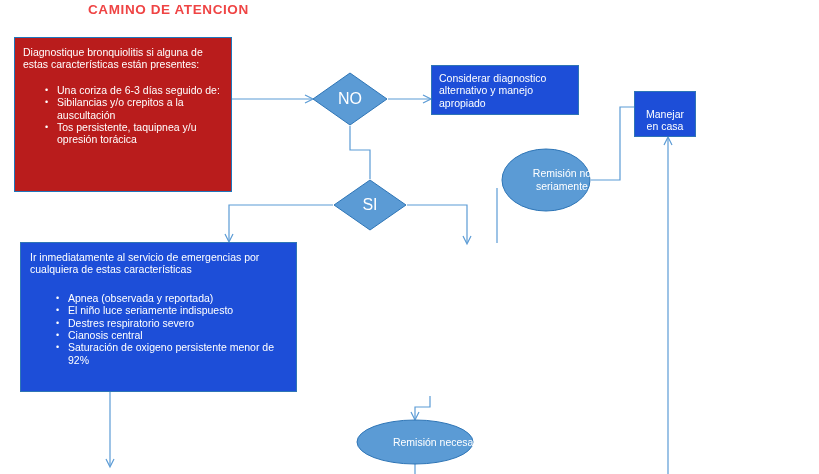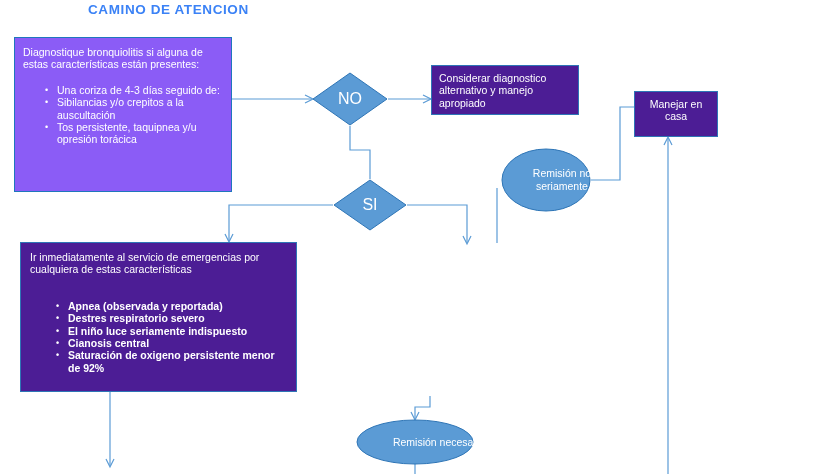--- a/index.html
+++ b/index.html
@@ -2,26 +2,26 @@
 <html><head>
 <meta charset="utf-8">
 <style>
   html,body{margin:0;padding:0;background:#ffffff;}
   body{width:819px;height:474px;position:relative;overflow:hidden;
        font-family:"Liberation Sans","DejaVu Sans",sans-serif;}
 
   #canvas{position:absolute;left:0;top:0;width:819px;height:474px;}
 
   .title{position:absolute;left:88px;top:2px;font-size:13.5px;font-weight:bold;
-         color:#3b82f6;letter-spacing:0.6px;white-space:nowrap;}
+         color:#ef4444;letter-spacing:0.6px;white-space:nowrap;}
 
   .node{position:absolute;box-sizing:border-box;color:#ffffff;}
 
-  .boxnode{background:#4c1d95;border:1px solid #2E75B6;}
-  .boxnode.dark{background:#8b5cf6;border:1px solid #1F76BC;}
+  .boxnode{background:#1d4ed8;border:1px solid #2E75B6;}
+  .boxnode.dark{background:#b91c1c;border:1px solid #1F76BC;}
 
   .box-head{font-size:10.5px;line-height:12.4px;}
   .ul{list-style:none;margin:0;padding:0;}
   .ul li{position:relative;padding-left:14px;font-size:10.5px;line-height:12.4px;
          margin:0;}
   .ul li:before{content:"\2022";position:absolute;left:2px;top:0;font-size:9px;
                 line-height:12.4px;}
 
   .diamond-wrap{position:absolute;}
   .diamond-wrap svg{display:block;}
@@ -75,21 +75,21 @@
     <path class="lk" d="M668,474 L668,138"></path>
     <path class="ah" d="M664,145 L668,137 L672,145"></path>
 
     <path class="lk" d="M110,392 L110,466"></path>
     <path class="ah" d="M106,459 L110,467 L114,459"></path>
   </svg>
 
   <div class="node boxnode dark" style="left:14px;top:37px;width:218px;height:155px;padding:8px 8px 0 8px;">
     <div class="box-head">Diagnostique bronquiolitis si alguna de estas características están presentes:</div>
     <ul class="ul" style="margin-top:13px;padding-left:20px;">
-      <li>Una coriza de 4-3 días seguido de:</li>
+      <li>Una coriza de 6-3 días seguido de:</li>
       <li>Sibilancias y/o crepitos a la auscultación</li>
       <li> Tos persistente, taquipnea y/u opresión torácica</li>
     </ul>
   </div>
 
   <div class="diamond-wrap" style="left:312px;top:72px;width:76px;height:54px;">
     <svg width="76" height="54" viewBox="0 0 76 54">
       <polygon points="38,1 75,27 38,53 1,27" fill="#5B9BD5" stroke="#2E75B6" stroke-width="1"></polygon>
     </svg>
     <div class="diamond-label">NO</div>
@@ -99,43 +99,43 @@
     <svg width="74" height="52" viewBox="0 0 74 52">
       <polygon points="37,1 73,26 37,51 1,26" fill="#5B9BD5" stroke="#2E75B6" stroke-width="1"></polygon>
     </svg>
     <div class="diamond-label">SI</div>
   </div>
 
   <div class="node boxnode" style="left:431px;top:65px;width:148px;height:50px;padding:6px 7px;">
     <div class="box-head">Considerar diagnostico alternativo y manejo apropiado</div>
   </div>
 
-  <div class="node boxnode" style="left:634px;top:91px;width:84px;height:46px;padding:6px 5px;text-align:center;">
+  <div class="node boxnode" style="left:634px;top:91px;width:62px;height:46px;padding:16px 5px;text-align:center;">
     <div class="box-head">Manejar en casa</div>
   </div>
 
   <div class="ellipse-wrap" style="left:501px;top:148px;width:90px;height:64px;">
     <svg width="90" height="64" viewBox="0 0 90 64">
       <ellipse cx="45" cy="32" rx="44" ry="31" fill="#5B9BD5" stroke="#2E75B6" stroke-width="1"></ellipse>
     </svg>
     <div class="ellipse-label" style="padding:0 16px;">Remisión no seriamente</div>
   </div>
 
   <div class="ellipse-wrap" style="left:356px;top:419px;width:118px;height:46px;">
     <svg width="118" height="46" viewBox="0 0 118 46">
       <ellipse cx="59" cy="23" rx="58" ry="22" fill="#5B9BD5" stroke="#2E75B6" stroke-width="1"></ellipse>
     </svg>
     <div class="ellipse-label" style="padding:0 24px;">Remisión necesaria</div>
   </div>
 
   <div class="node boxnode" style="left:20px;top:242px;width:277px;height:150px;padding:8px 9px 4px 9px;">
     <div class="box-head">Ir inmediatamente al servicio de emergencias por cualquiera de estas características</div>
-    <ul class="ul" style="margin-top:24px;padding-left:24px;font-weight:bold;">
+    <ul class="ul" style="margin-top:16px;padding-left:24px;">
       <li>Apnea (observada y reportada)</li>
+      <li>El niño luce seriamente indispuesto</li>
       <li>Destres respiratorio severo</li>
-      <li>El niño luce seriamente indispuesto</li>
       <li>Cianosis central</li>
       <li>Saturación de oxigeno persistente menor de 92%</li>
     </ul>
   </div>
 
 
 </div>
 
 </body></html>

